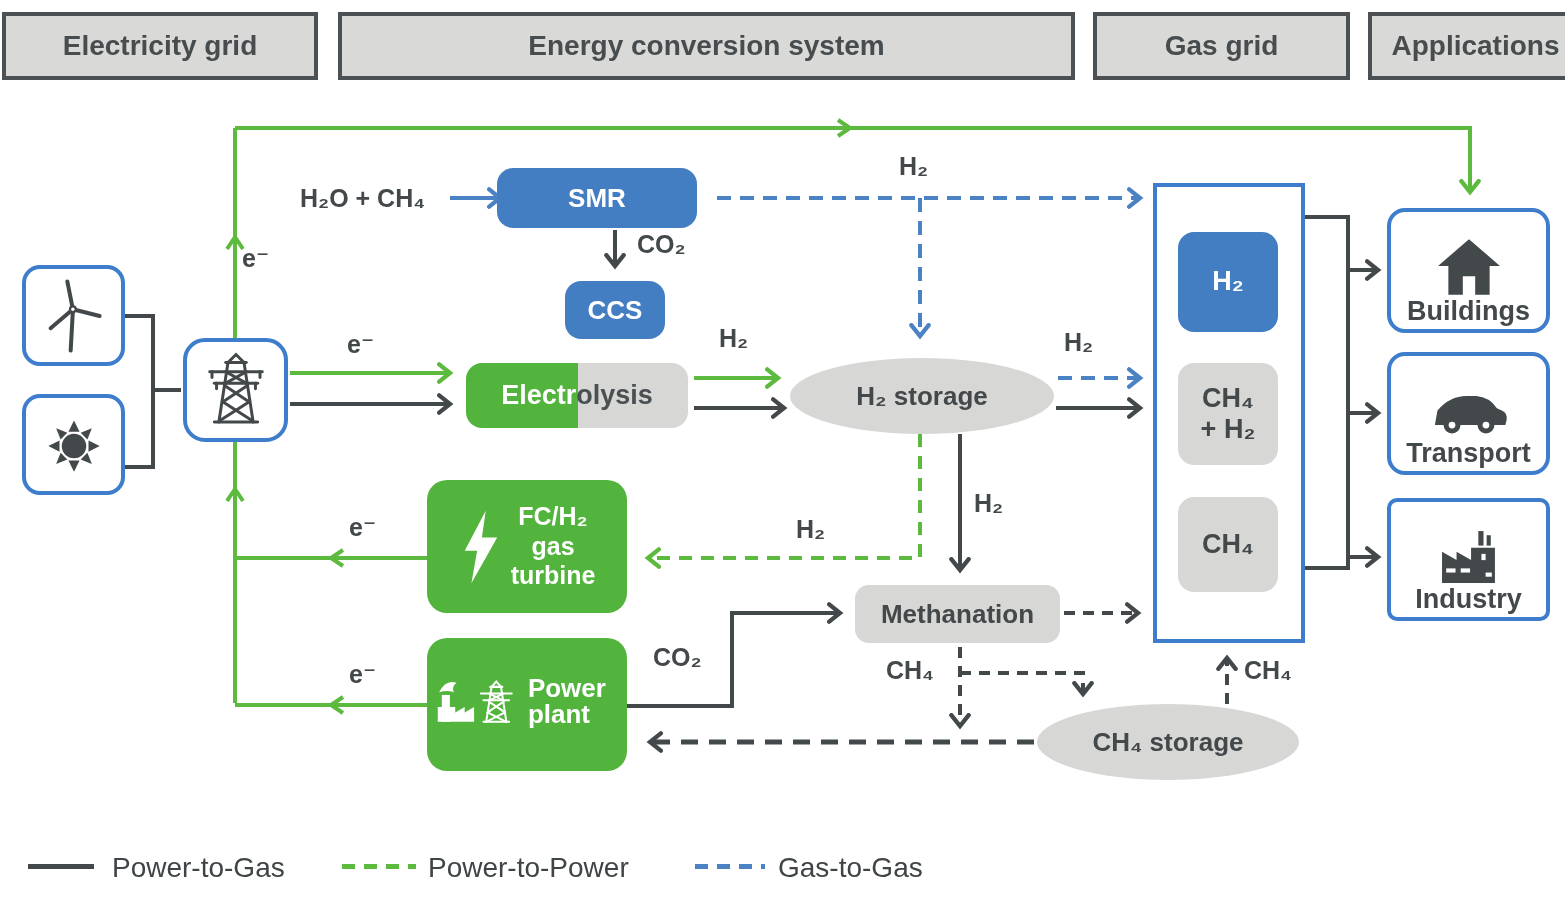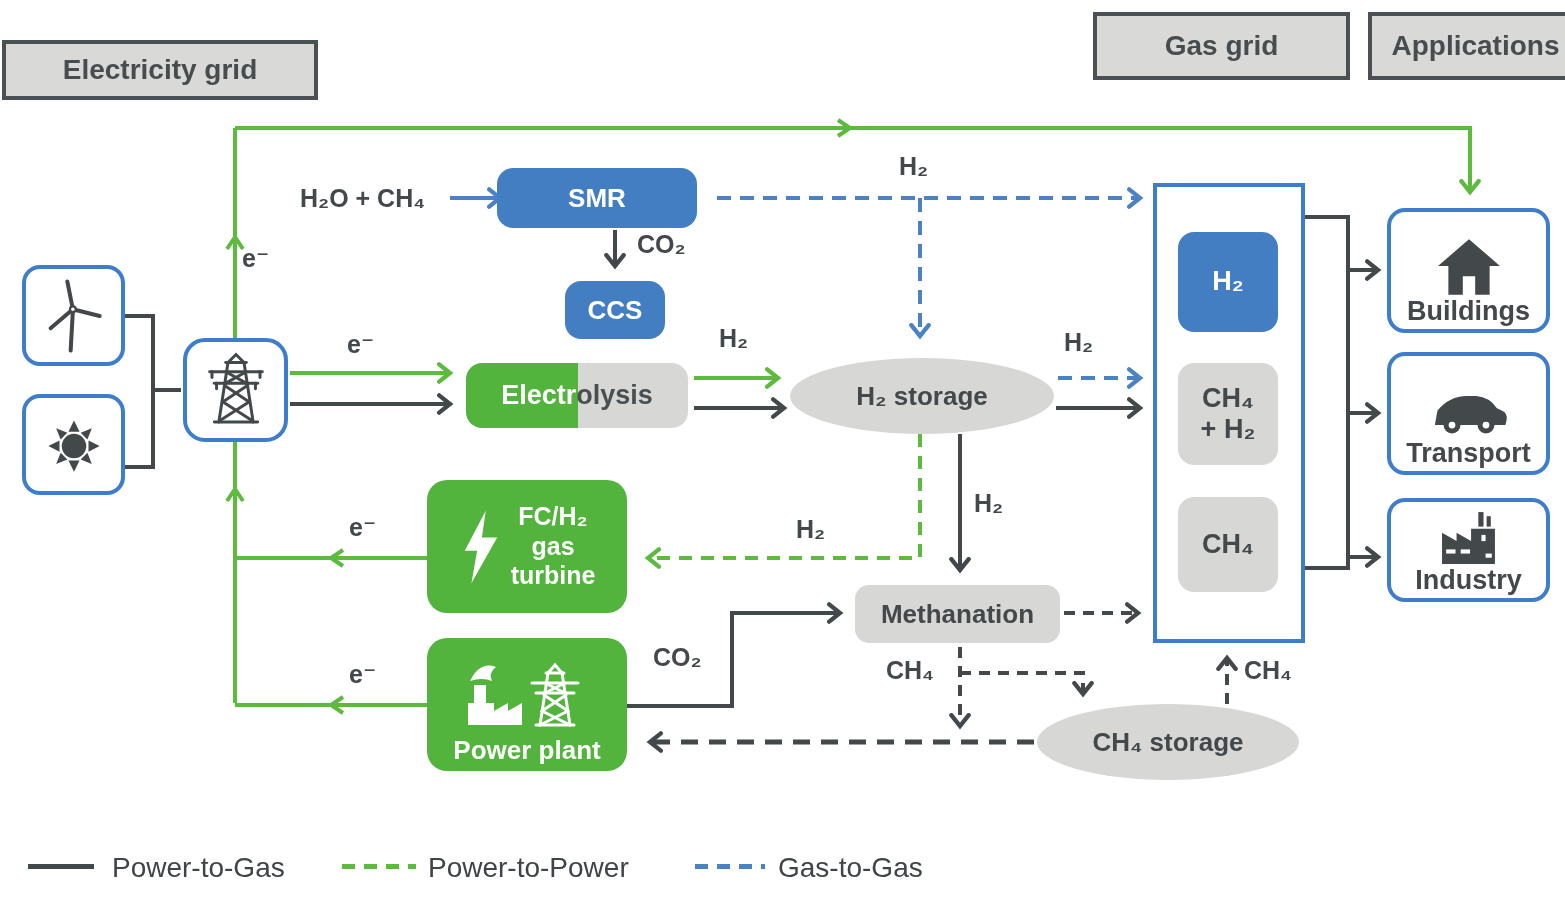--- a/index.html
+++ b/index.html
@@ -40,21 +40,21 @@
   .split-box .w{color:#fff;} .split-box .d{color:#4a4f52;}
   .gg-wrap{background:#fff;border:4px solid #3d7dcc;}
   .gg-cell{border-radius:16px;display:flex;flex-direction:column;align-items:center;
     justify-content:center;font-size:27px;font-weight:700;line-height:1.15;}
   .gg-blue{background:#447ec2;color:#fff;}
   .gg-gray{background:#d7d8d6;color:#43484b;}
   
   .lbl{position:absolute;font-size:25px;font-weight:700;color:#43484b;white-space:nowrap;}
   .fc-text{display:flex;align-items:center;justify-content:center;gap:10px;
     width:100%;height:100%;font-size:25px;line-height:1.18;text-align:center;}
-  .pp{display:flex;flex-direction:column;align-items:center;justify-content:flex-end;
+  .pp{display:flex;flex-direction:row;align-items:center;justify-content:flex-end;
     padding-bottom:8px;}
   .pp .pp-label{font-size:26px;font-weight:700;color:#fff;line-height:1;}
   
   .legend-label{position:absolute;font-size:28px;font-weight:400;color:#3f4446;white-space:nowrap;}
   .sw{position:absolute;height:5px;}
   .sw-solid{background:#43484b;}
   .sw-dash-green{background:repeating-linear-gradient(90deg,#5cba3e 0 13px,transparent 13px 22px);}
   .sw-dash-blue{background:repeating-linear-gradient(90deg,#4b82c4 0 13px,transparent 13px 22px);}
 </style>
 </head>
@@ -115,21 +115,22 @@
     </g>
 
     <g stroke="#4b82c4" stroke-width="4" fill="none">
       <line x1="450" y1="198" x2="500" y2="198" marker-end="url(#ab)"></line>
       <line x1="717" y1="198" x2="1140" y2="198" stroke-dasharray="14 9" marker-end="url(#ab)"></line>
       <line x1="920" y1="198" x2="920" y2="336" stroke-dasharray="14 9" marker-end="url(#ab)"></line>
       <line x1="1058" y1="378" x2="1140" y2="378" stroke-dasharray="14 9" marker-end="url(#ab)"></line>
     </g>
   </svg>
 
-  <div class="abs hdr" style="left:2px;top:12px;width:316px;height:60px;margin-top:28px;">Electricity grid</div>
+  <div class="abs hdr" style="left:2px;top:12px;width:316px;height:68px;">Electricity grid</div>
+  <div class="abs hdr" style="left:338px;top:12px;width:737px;height:68px;">Energy conversion system</div>
   <div class="abs hdr" style="left:1093px;top:12px;width:257px;height:68px;">Gas grid</div>
   <div class="abs hdr" style="left:1368px;top:12px;width:215px;height:68px;">Applications</div>
 
   <div class="abs blue-border" style="left:22px;top:265px;width:103px;height:101px;">
     <svg width="78" height="80" viewBox="0 0 70 70">
       <g stroke="#43484b" stroke-width="3.6" stroke-linecap="round" fill="none">
         <line x1="34" y1="29" x2="29" y2="4"></line>
         <line x1="34" y1="29" x2="58" y2="35"></line>
         <line x1="34" y1="29" x2="14" y2="46"></line>
         <line x1="34" y1="30" x2="32" y2="66"></line>
@@ -251,21 +252,21 @@
     <svg width="80" height="52" viewBox="0 0 66 42">
       <path d="M5,30 L7,19 Q17,7 31,7 L39,7 Q50,8 56,17 L60,19 Q65,21 64,27 L63,31 L5,31 Z" fill="#43484b"></path>
       <circle cx="19" cy="31" r="7" fill="#43484b"></circle>
         <circle cx="19" cy="31" r="2.8" fill="#fff"></circle>
       <circle cx="47" cy="31" r="7" fill="#43484b"></circle>
         <circle cx="47" cy="31" r="2.8" fill="#fff"></circle>
     </svg>
     <div class="app-label">Transport</div>
   </div>
 
-  <div class="abs app" style="left:1387px;top:498px;width:163px;height:104px;">
+  <div class="abs app" style="left:1387px;top:498px;width:163px;height:123px;border-radius:10px;">
     <svg width="70" height="56" viewBox="0 0 64 54">
       <rect x="41" y="2" width="5" height="14" fill="#43484b"></rect>
       <rect x="49" y="6" width="4" height="10" fill="#43484b"></rect>
       <path d="M6,52 L6,22 L20,30 L20,22 L34,30 L34,18 L57,18 L57,52 Z" fill="#43484b"></path>
       <rect x="10" y="38" width="9" height="4" fill="#fff"></rect>
       <rect x="24" y="38" width="9" height="4" fill="#fff"></rect>
       <rect x="44" y="24" width="4" height="6" fill="#fff"></rect>
       <rect x="48" y="42" width="6" height="4" fill="#fff"></rect>
     </svg>
     <div class="app-label">Industry</div>

